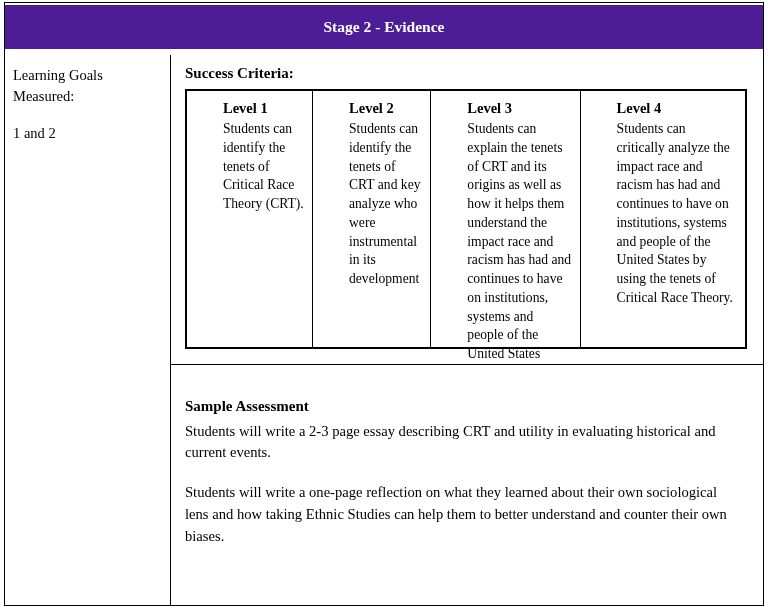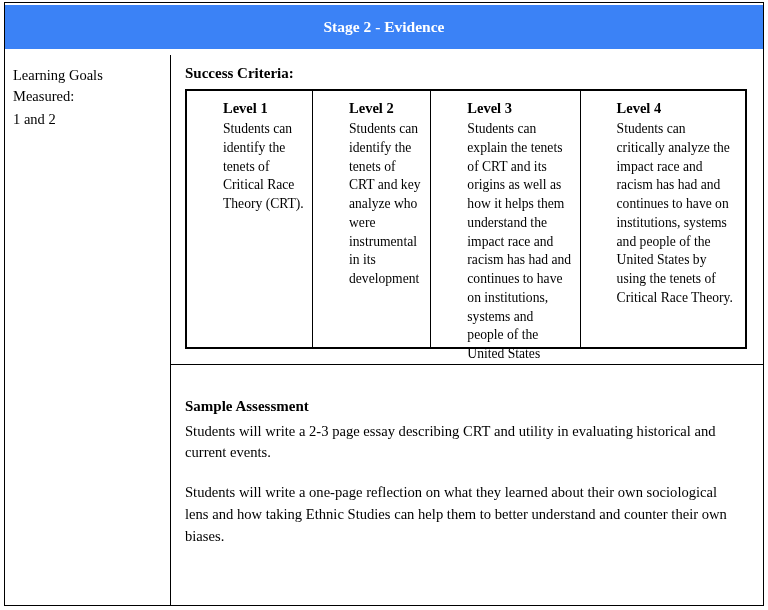--- a/index.html
+++ b/index.html
@@ -29,21 +29,21 @@
     height: 604px;
     border: 1px solid #000000;
     box-sizing: border-box;
   }
   .stage-header {
     position: absolute;
     left: 5px;
     top: 5px;
     width: 758px;
     height: 44px;
-    background: #3b82f6;
+    background: #4c1d95;
     color: #ffffff;
     display: flex;
     align-items: center;
     justify-content: center;
     font-weight: bold;
     font-size: 15.5px;
     box-sizing: border-box;
   }
   .body-area {
     position: absolute;
@@ -56,21 +56,21 @@
   }
   .left-col {
     width: 166px;
     box-sizing: border-box;
     border-right: 1px solid #000000;
     padding: 10px 10px 0 8px;
     font-size: 14.5px;
     line-height: 1.45;
   }
   .left-col .lg-line { display: block; }
-  .left-col .lg-nums { margin-top: 2px; display: block; }
+  .left-col .lg-nums { margin-top: 16px; display: block; }
   .right-col {
     flex: 1;
     box-sizing: border-box;
     display: flex;
     flex-direction: column;
   }
   .criteria-block {
     padding: 10px 16px 12px 14px;
     border-bottom: 1px solid #000000;
     box-sizing: border-box;

